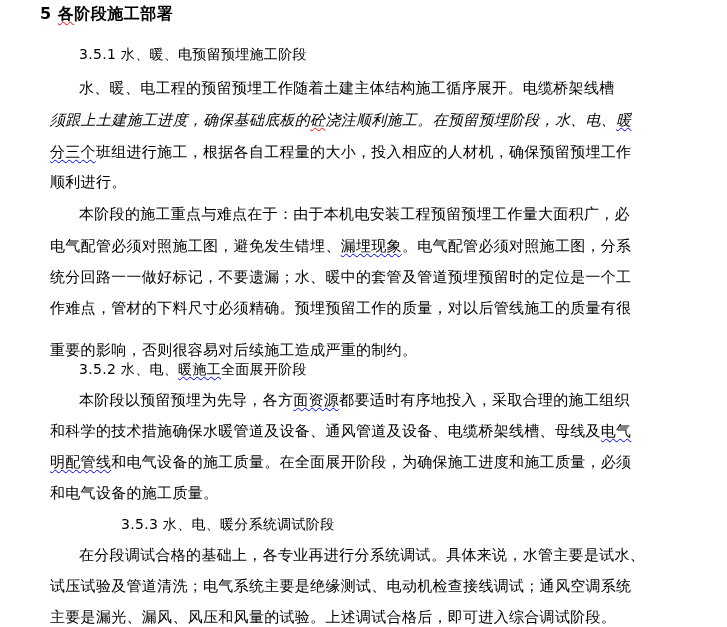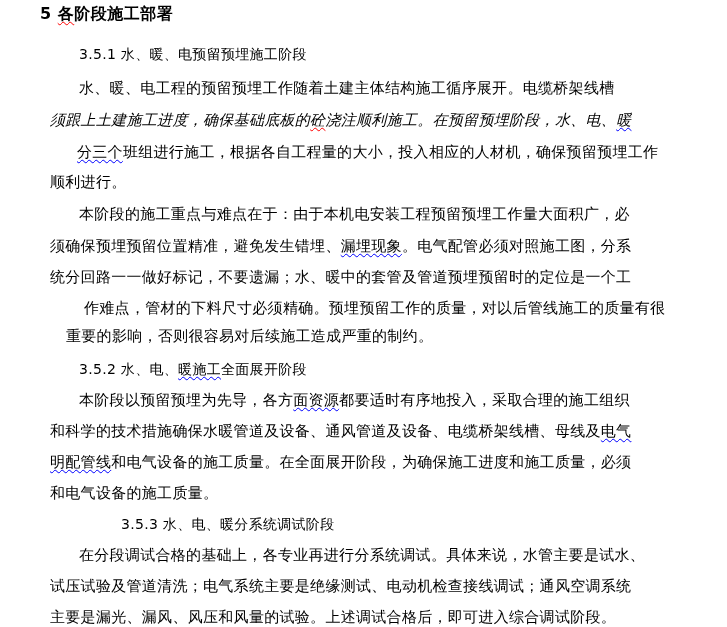--- a/index.html
+++ b/index.html
@@ -58,28 +58,28 @@
 <body>
 
 <div class="doc">
 
   <div class="h1"><span>5</span> <span class="sq-red">各</span><span>阶段施工部署</span></div>
 
   <div class="line indent h3" style="top:44px;">3.5.1 水、暖、电预留预埋施工阶段</div>
 
   <div class="line indent" style="top:78px;">水、暖、电工程的预留预埋工作随着土建主体结构施工循序展开。电缆桥架线槽</div>
   <div class="line" style="top:110px;font-style:italic;"><span>须跟上土建施工进度，确保基础底板的</span><span class="sq-red">砼</span><span>浇注顺利施工。在预留预埋阶段，水、电、</span><span class="sq-blue">暖</span></div>
-  <div class="line" style="top:142px;margin-left:27px;"><span class="sq-blue">分三个</span><span>班组进行施工，根据各自工程量的大小，投入相应的人材机，确保预留预埋工作</span></div>
+  <div class="line" style="top:142px;"><span class="sq-blue">分三个</span><span>班组进行施工，根据各自工程量的大小，投入相应的人材机，确保预留预埋工作</span></div>
   <div class="line" style="top:172px;">顺利进行。</div>
 
   <div class="line indent" style="top:204px;">本阶段的施工重点与难点在于：由于本机电安装工程预留预埋工作量大面积广，必</div>
-  <div class="line" style="top:236px;"><span>须确保预埋预留位置精准，避免发生错埋、</span><span class="sq-blue">漏埋现象</span><span>。电气配管必须对照施工图，分系</span></div>
+  <div class="line" style="top:236px;"><span>电气配管必须对照施工图，避免发生错埋、</span><span class="sq-blue">漏埋现象</span><span>。电气配管必须对照施工图，分系</span></div>
   <div class="line" style="top:267px;">统分回路一一做好标记，不要遗漏；水、暖中的套管及管道预埋预留时的定位是一个工</div>
-  <div class="line" style="top:298px;margin-left:34px;">作难点，管材的下料尺寸必须精确。预埋预留工作的质量，对以后管线施工的质量有很</div>
-  <div class="line" style="top:326px;margin-left:16px;">重要的影响，否则很容易对后续施工造成严重的制约。</div>
+  <div class="line" style="top:298px;">作难点，管材的下料尺寸必须精确。预埋预留工作的质量，对以后管线施工的质量有很</div>
+  <div class="line" style="top:340px;">重要的影响，否则很容易对后续施工造成严重的制约。</div>
 
   <div class="line indent h3" style="top:359px;"><span>3.5.2 水、电、</span><span class="sq-blue">暖施工</span><span>全面展开阶段</span></div>
 
   <div class="line indent" style="top:390px;"><span>本阶段以预留预埋为先导，各方</span><span class="sq-blue">面资源</span><span>都要适时有序地投入，采取合理的施工组织</span></div>
   <div class="line" style="top:421px;"><span>和科学的技术措施确保水暖管道及设备、通风管道及设备、电缆桥架线槽、母线及</span><span class="sq-blue">电气</span></div>
   <div class="line" style="top:452px;"><span class="sq-blue">明配管线</span><span>和电气设备的施工质量。在全面展开阶段，为确保施工进度和施工质量，必须</span></div>
   <div class="line" style="top:483px;">和电气设备的施工质量。</div>
 
   <div class="line indent h3" style="top:514px;margin-left:42px;">3.5.3 水、电、暖分系统调试阶段</div>
 

